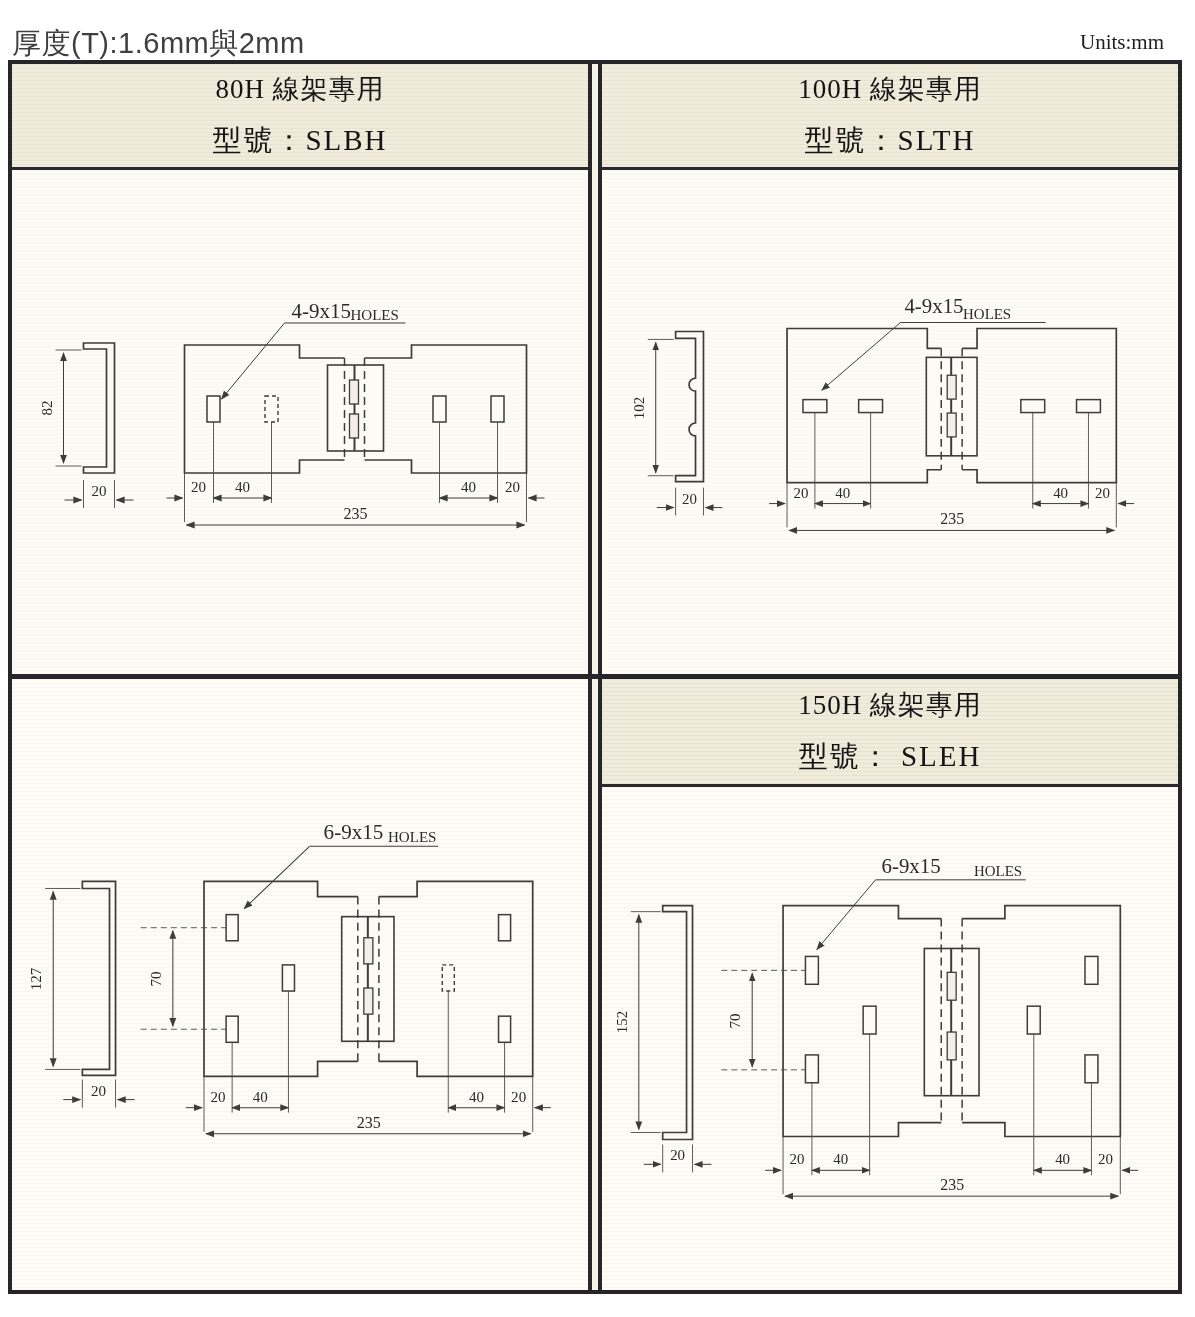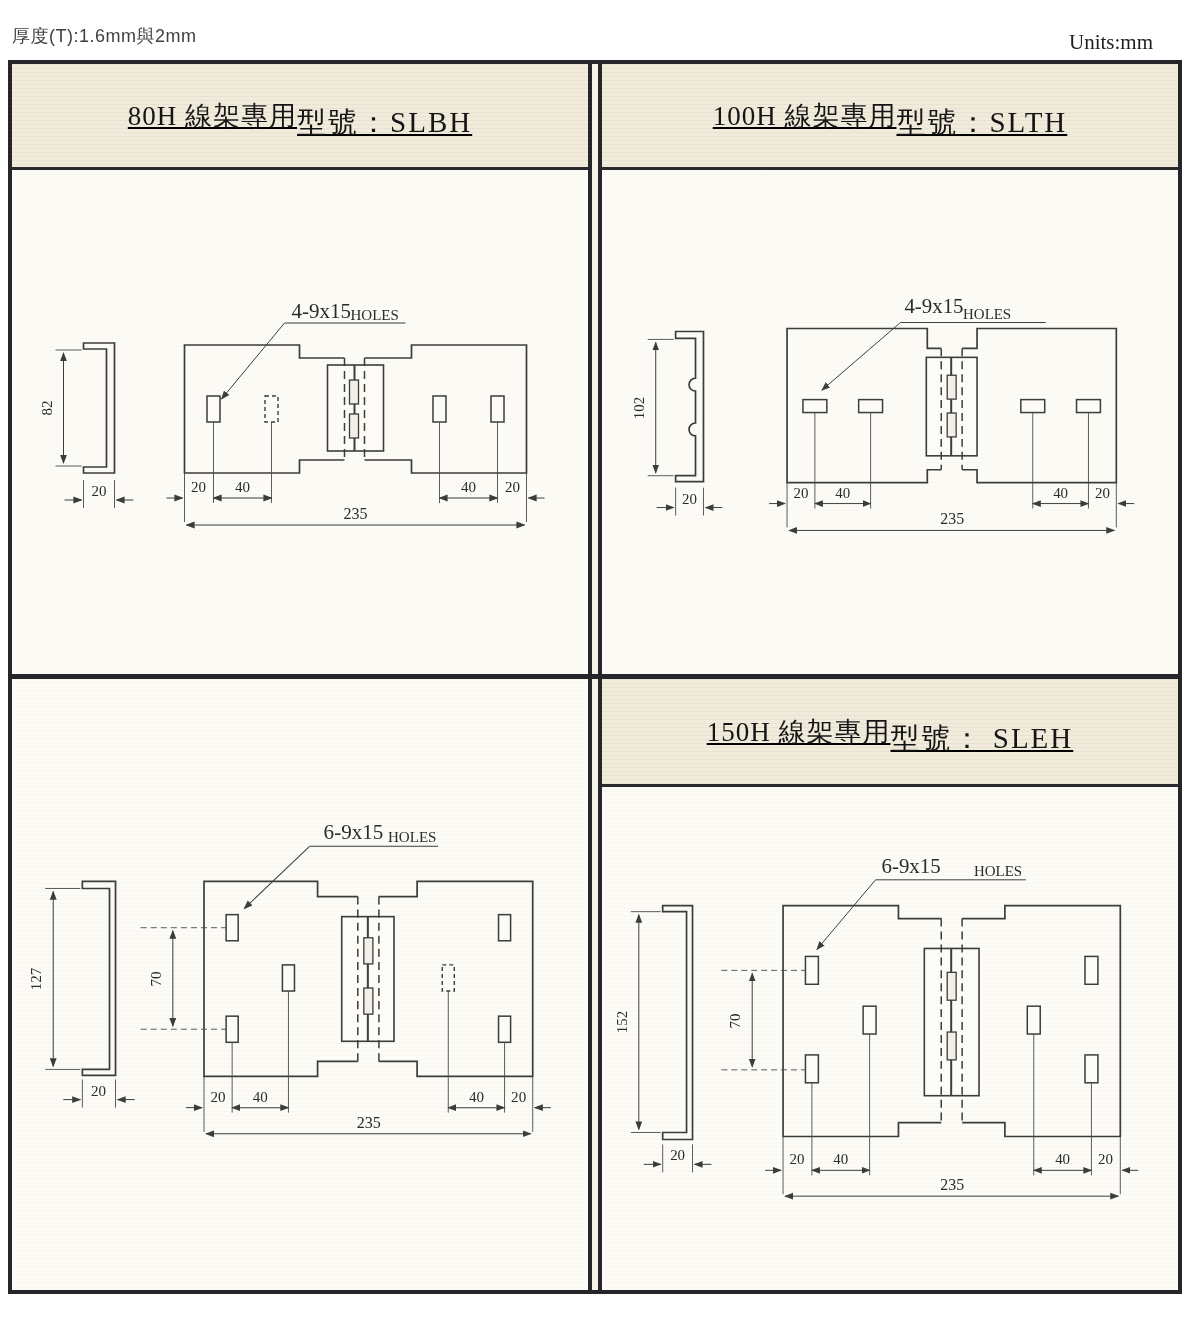--- a/index.html
+++ b/index.html
@@ -1,32 +1,32 @@
 <!DOCTYPE html>
 <html><head>
 <meta charset="utf-8">
 <style>
   html,body{margin:0;padding:0;background:#ffffff;}
   body{width:1195px;height:1317px;position:relative;font-family:"Liberation Serif",serif;}
   .top-note{position:absolute;left:12px;top:24px;font-family:"Liberation Sans",sans-serif;
-            font-size:18px;color:#3f3f3f;letter-spacing:.5px;}
-  .units-note{position:absolute;right:42px;top:30px;font-family:"Liberation Serif",serif;
+            font-size:29px;color:#3f3f3f;letter-spacing:.5px;}
+  .units-note{position:absolute;right:31px;top:30px;font-family:"Liberation Serif",serif;
             font-size:21px;color:#1e1e1e;}
   .frame{position:absolute;left:8px;top:60px;width:1174px;height:1234px;
          border:4px solid #26262a;box-sizing:border-box;background:#f6f3ea;}
   .row{display:flex;}
   .row-top{height:610px;}
   .row-bot{height:611px;}
   .hdiv{height:5px;background:#26262a;}
   .vdiv{width:14px;background:linear-gradient(to right,#26262a 0 4px,#f5f2e8 4px 10px,#26262a 10px 14px);}
   .quad{flex:1;display:flex;flex-direction:column;background:#fcfbf6;min-width:0;}
   .quad-header{border-bottom:3px solid #2a2a2e;
       background-color:#f1ebdc;
       background-image:repeating-linear-gradient(180deg,rgba(120,110,85,.07) 0 1px,rgba(255,255,255,0) 1px 4px);
-      display:flex;flex-direction:row;align-items:center;justify-content:center;text-decoration:underline;}
+      display:flex;flex-direction:column;align-items:center;justify-content:center;}
   .row-top .quad-header{height:103px;}
   .row-bot .quad-header{height:105px;}
   .quad-title{font-size:27px;color:#151515;letter-spacing:1px;}
   .quad-model{font-size:29px;color:#151515;margin-top:14px;letter-spacing:2px;}
   .quad-body{flex:1;position:relative;
       background-image:repeating-linear-gradient(180deg,rgba(150,140,115,.035) 0 1px,rgba(255,255,255,0) 1px 4px);}
   .quad-body svg{position:absolute;left:0;top:0;width:100%;height:100%;}
   svg text{font-family:"Liberation Serif",serif;fill:#2b2b2b;}
   .ol{stroke:#3c3c3a;stroke-width:1.7;fill:none;}
   .dl{stroke:#3c3c3a;stroke-width:1;fill:none;}

